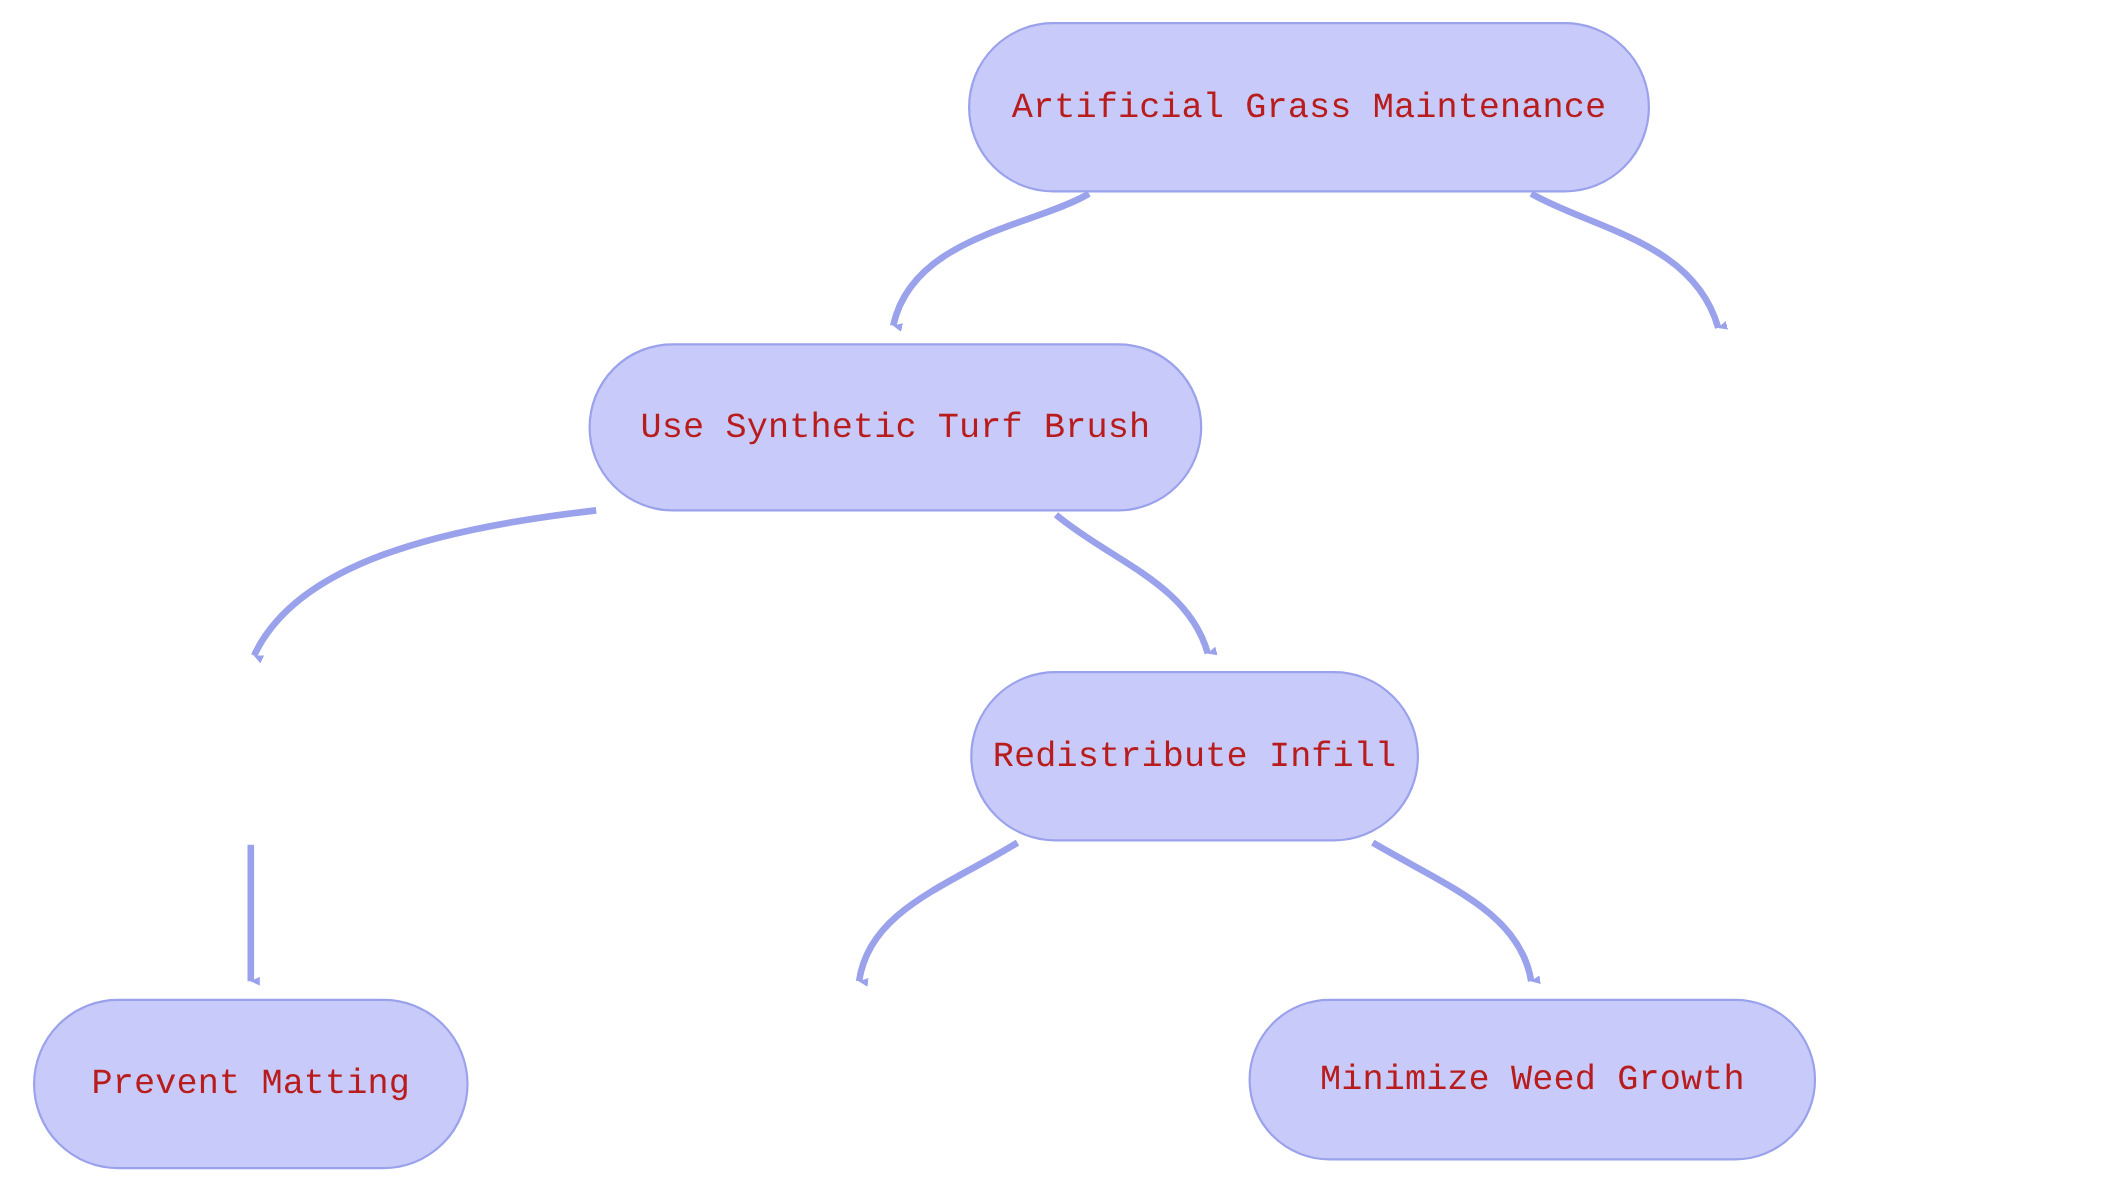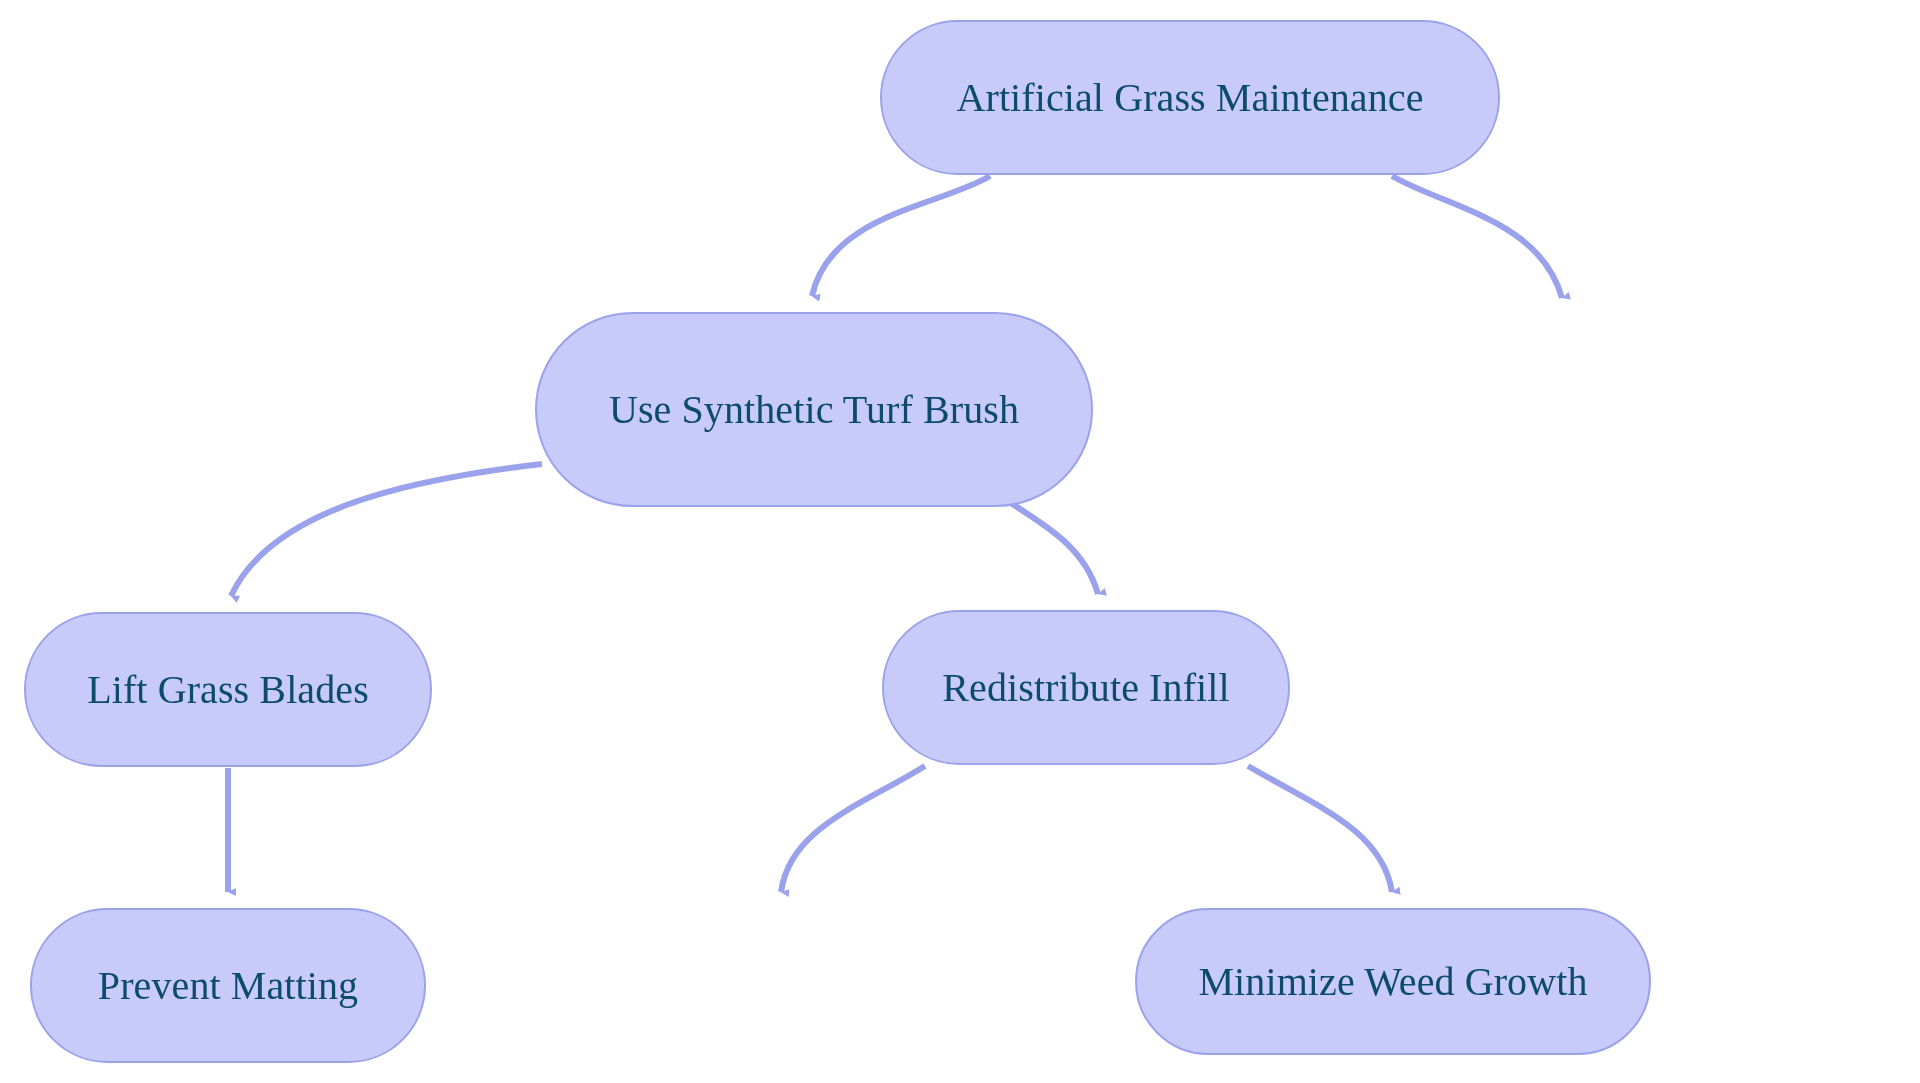--- a/index.html
+++ b/index.html
@@ -30,25 +30,25 @@
     align-items: center;
     justify-content: center;
     background: #c8cbf9;
     border: 2px solid #9ba2ec;
     border-radius: 999px;
     color: #2b2bc9;
     text-align: center;
     white-space: nowrap;
   }
   .node-label {
-    font-family: Liberation Serif, serif;
-    font-size: 40px;
+    font-family: Liberation Mono, monospace;
+    font-size: 32px;
     font-weight: 400;
     letter-spacing: 0.1px;
-    color: #0c4a6e;
+    color: #b91c1c;
     line-height: 1;
   }
 </style>
 </head>
 <body>
 
 <div id="canvas">
 
   <svg id="edge-layer" viewBox="0 0 1920 1083" width="1920" height="1083" xmlns="http://www.w3.org/2000/svg">
     <defs>
@@ -72,28 +72,25 @@
       <path d="M 925 766 C 860 806, 790 828, 781 892" marker-end="url(#arrowhead)"></path>
 
       <path d="M 1248 766 C 1316 806, 1382 830, 1392 892" marker-end="url(#arrowhead)"></path>
     </g>
   </svg>
 
   <div class="node" style="left:880px; top:20px; width:620px; height:155px;">
     <span class="node-label">Artificial Grass Maintenance</span>
   </div>
 
-  <div class="node" style="left:535px; top:312px; width:558px; height:195px;">
+  <div class="node" style="left:535px; top:312px; width:558px; height:153px;">
     <span class="node-label">Use Synthetic Turf Brush</span>
   </div>
 
 
-  <div class="node" style="left:24px; top:612px; width:408px; height:155px;">
-    <span class="node-label">Lift Grass Blades</span>
-  </div>
 
   <div class="node" style="left:882px; top:610px; width:408px; height:155px;">
     <span class="node-label">Redistribute Infill</span>
   </div>
 
   <div class="node" style="left:30px; top:908px; width:396px; height:155px;">
     <span class="node-label">Prevent Matting</span>
   </div>
 
 

